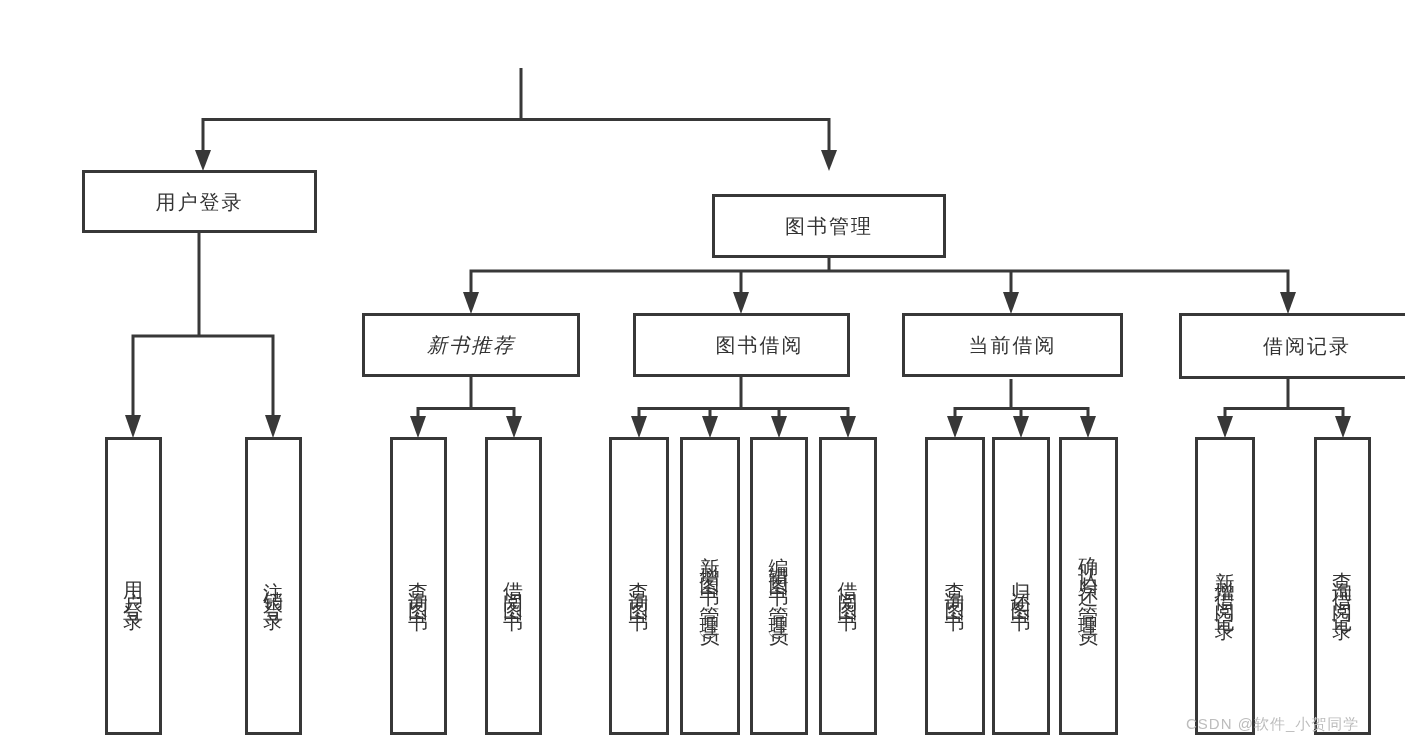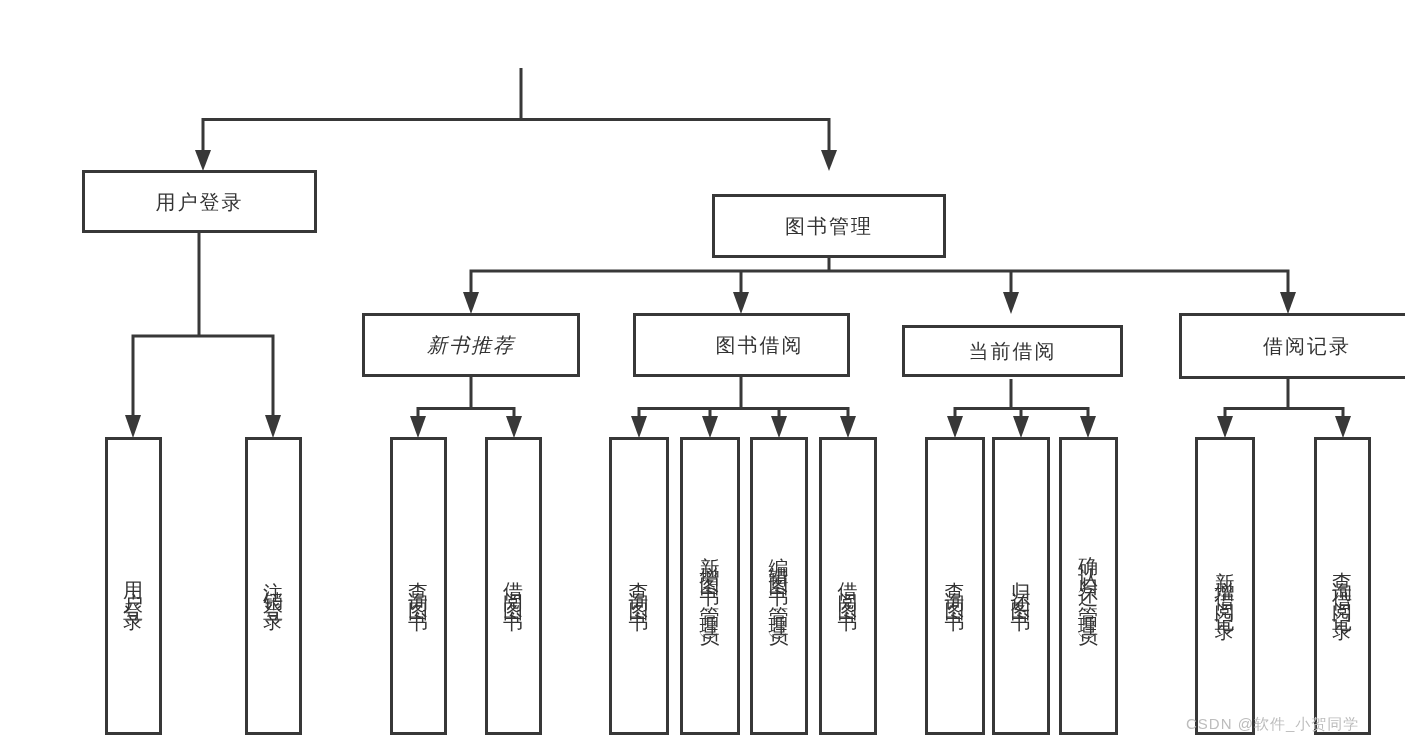--- a/index.html
+++ b/index.html
@@ -103,21 +103,21 @@
       <polygon class="carrow" points="1335,416 1351,416 1343,438"></polygon>
     </g>
   </svg>
 
 
   <div class="box" style="left:82px; top:170px; width:235px; height:63px;">用户登录</div>
   <div class="box" style="left:712px; top:170px; width:234px; height:64px;margin-top:24px;">图书管理</div>
 
   <div class="box" style="left:362px; top:313px; width:218px; height:64px;font-style:italic;">新书推荐</div>
   <div class="box" style="left:633px; top:313px; width:217px; height:64px;padding-left:36px;">图书借阅</div>
-  <div class="box" style="left:902px; top:325px; width:221px; height:52px;">当前借阅</div>
+  <div class="box" style="left:902px; top:313px; width:221px; height:64px;">当前借阅</div>
   <div class="box" style="left:1179px; top:313px; width:256px; height:66px;">借阅记录</div>
 
   <div class="box vbox" style="left:105px; top:437px; width:57px; height:298px;">用户登录</div>
   <div class="box vbox" style="left:245px; top:437px; width:57px; height:298px;">注销登录</div>
 
   <div class="box vbox" style="left:390px; top:437px; width:57px; height:298px;">查询图书</div>
   <div class="box vbox" style="left:485px; top:437px; width:57px; height:298px;">借阅图书</div>
 
   <div class="box vbox" style="left:609px; top:437px; width:60px; height:298px;">查询图书</div>
   <div class="box vbox" style="left:680px; top:437px; width:60px; height:298px;">新增图书（管理员）</div>

